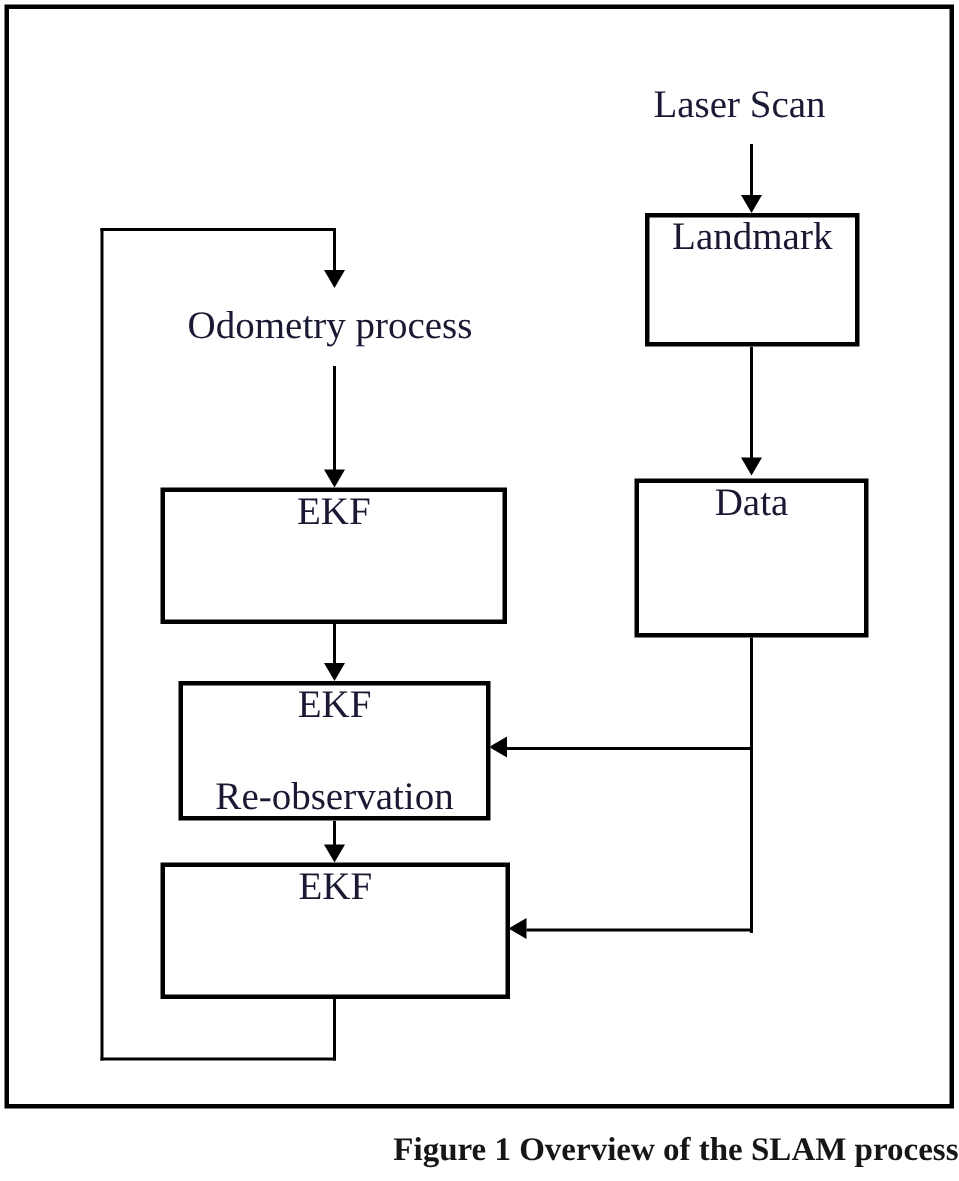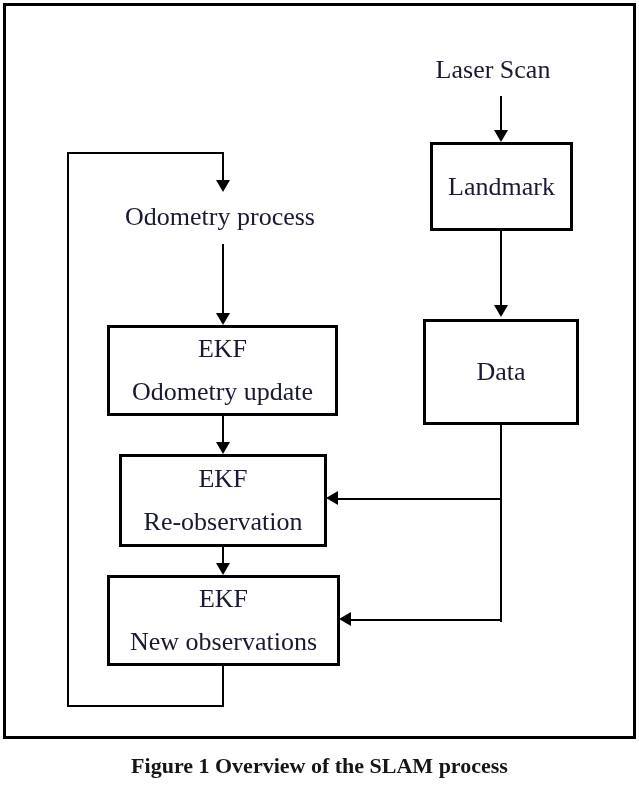--- a/index.html
+++ b/index.html
@@ -24,21 +24,21 @@
     position:absolute;
     border:3px solid var(--line-color);
     background:transparent;
   }
   .node{
     position:absolute;
     border:3px solid var(--line-color);
     background:var(--bg);
     display:flex;
     flex-direction:column;
-    justify-content:center;
+    justify-content:space-between;
     align-items:center;
     gap:17px;
     text-align:center;
     font-size:26px;
     line-height:1;
     color:var(--text-color);
     z-index:3;
   }
   .float-label{
     position:absolute;
@@ -115,21 +115,21 @@
   #line-new-to-loop{left:222px;top:666px;height:41px;}
   #line-loop-bottom{left:67px;top:705px;width:157px;}
   #line-loop-left{left:67px;top:152px;height:555px;}
 
   #line-data-down{left:500px;top:412px;height:210px;}
   #line-branch-reobs{left:338px;top:498px;width:164px;}
   #arrow-branch-reobs{left:326px;top:491px;}
   #line-branch-new{left:351px;top:619px;width:151px;}
   #arrow-branch-new{left:339px;top:612px;}
 
-  #figure-caption{top:753px;}
+  #figure-caption{top:753px;text-align:right;}
 </style>
 </head>
 <body>
 
 <div class="stage">
 
   <div id="frame" class="frame"></div>
 
   <div id="label-laser-scan" class="float-label">Laser Scan</div>
 
@@ -138,31 +138,29 @@
   <div id="node-landmark-extraction" class="node">
     <span>Landmark</span>
   </div>
 
   <div id="node-data-association" class="node">
     <span>Data</span>
   </div>
 
   <div id="node-ekf-odometry-update" class="node">
     <span>EKF</span>
-    <span>Odometry update</span>
   </div>
 
   <div id="node-ekf-reobservation" class="node">
     <span>EKF</span>
     <span>Re-observation</span>
   </div>
 
   <div id="node-ekf-new-observations" class="node">
     <span>EKF</span>
-    <span>New observations</span>
   </div>
 
   <div id="line-laser-to-landmark" class="vline"></div>
   <div id="arrow-into-landmark" class="arrow down"></div>
 
   <div id="line-landmark-to-data" class="vline"></div>
   <div id="arrow-into-data" class="arrow down"></div>
 
   <div id="line-loop-top" class="hline"></div>
   <div id="line-loop-arrow-stem" class="vline"></div>

